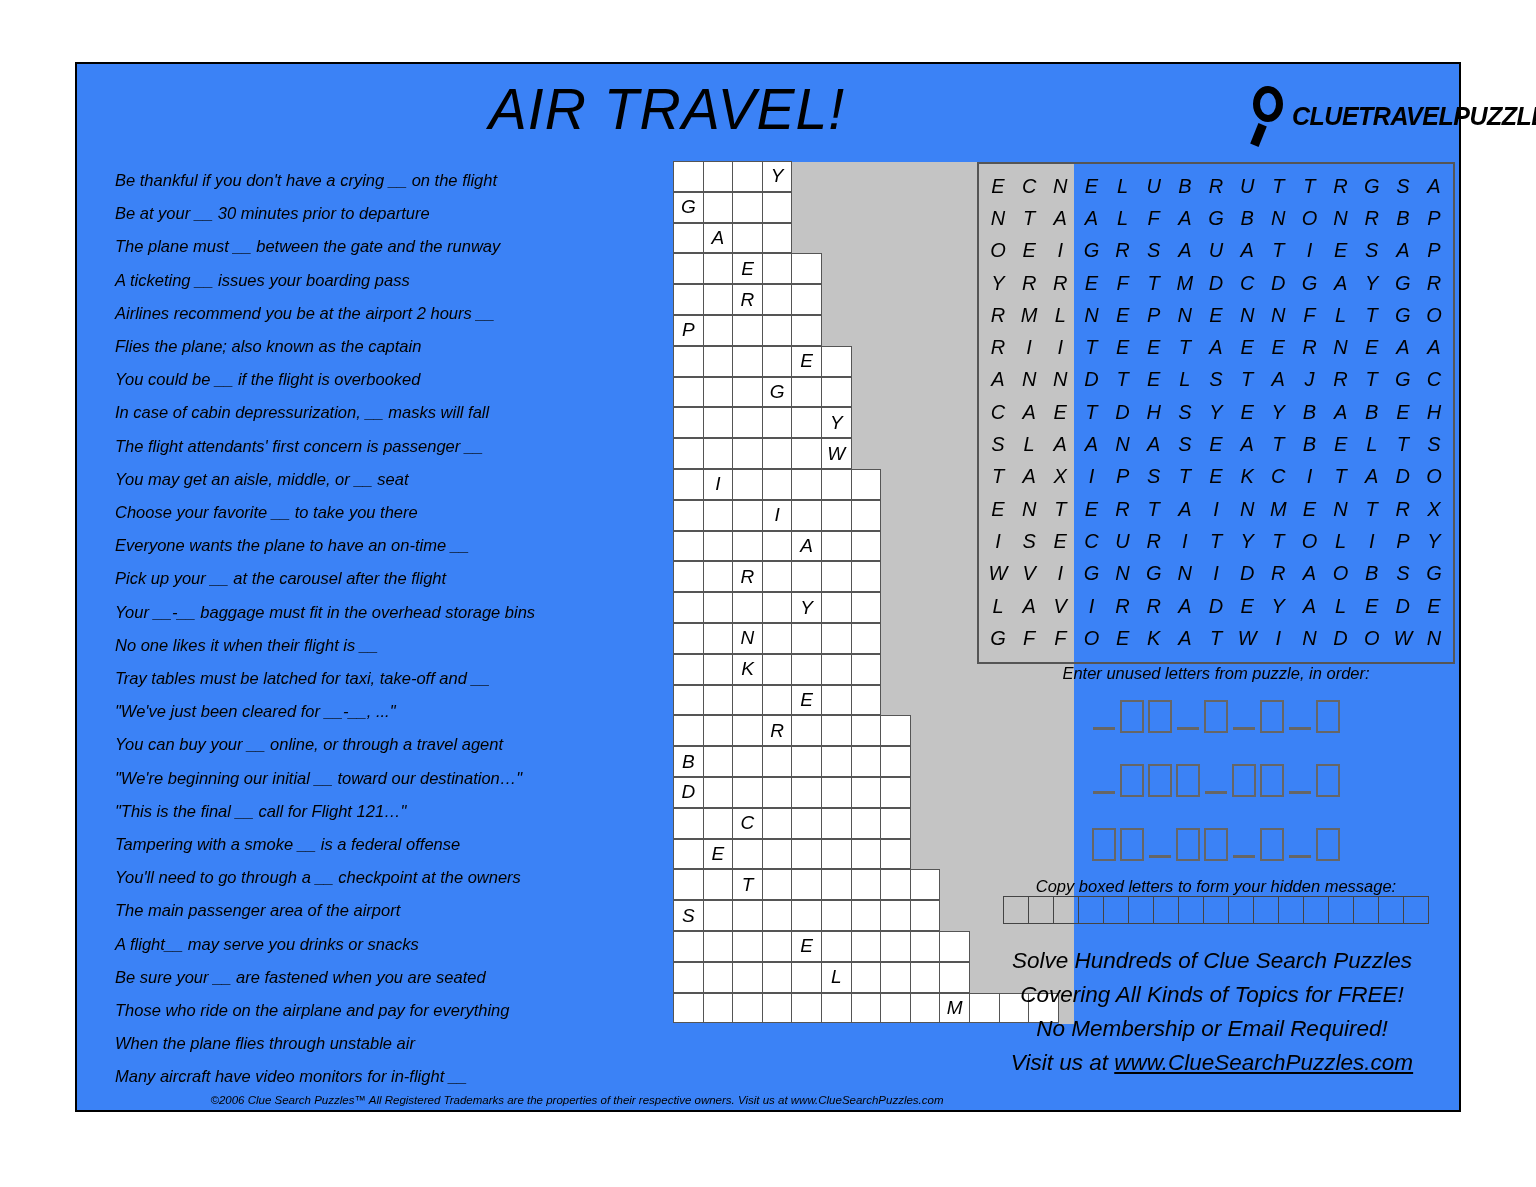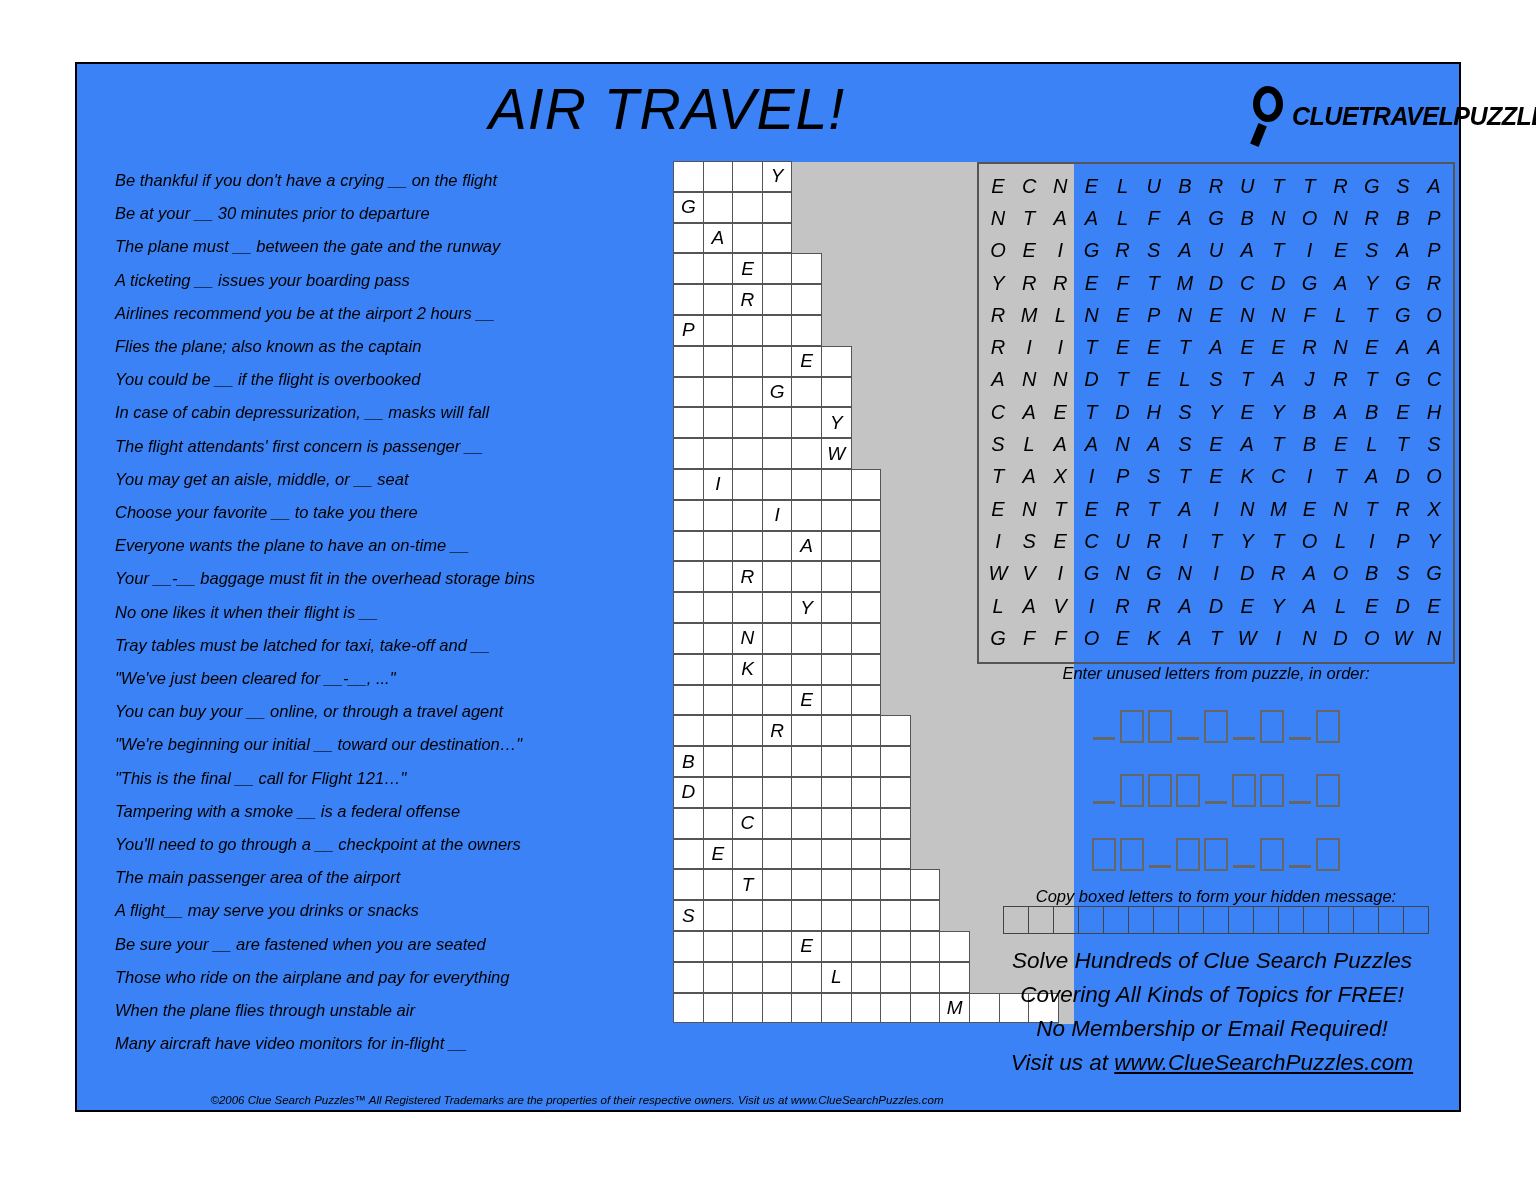--- a/index.html
+++ b/index.html
@@ -30,21 +30,21 @@
   .cw-cell{width:30.6px;height:30.8px;border:1px solid #555;margin-left:-1px;margin-top:-1px;box-sizing:border-box;background:#fff;display:flex;align-items:center;justify-content:center;font-size:19px;}
   .cw-shade{flex:1 1 auto;background:#c4c4c4;border-top:1px solid #c4c4c4;border-bottom:1px solid #c4c4c4;}
 
   
   .ws{position:absolute;left:900px;top:98px;width:478px;border:2px solid #555;box-sizing:border-box;padding:6px 4px 8px 4px;}
   .ws-row{display:flex;justify-content:space-between;height:32.3px;align-items:center;}
   .ws-cell{width:30px;text-align:center;font-size:20px;}
 
   
   .ans{position:absolute;left:900px;top:600px;width:478px;text-align:center;}
-  .ans-hdr{font-size:16.5px;margin-bottom:16px;}
+  .ans-hdr{font-size:16.5px;margin-bottom:6px;}
   .slot-row{display:flex;justify-content:center;align-items:flex-end;height:44px;margin-bottom:20px;}
   .slot-box{width:24px;height:33px;border:2px solid #666;box-sizing:border-box;margin:0 2px;}
   .slot-line{width:22px;height:3px;background:#666;margin:0 3px 3px 3px;}
   .msg-hdr{font-size:16.5px;margin-top:-4px;}
   .msg-row{display:flex;justify-content:center;}
   .msg-cell{width:26px;height:28px;border:1px solid #444;margin-left:-1px;box-sizing:border-box;}
 
   
   .promo{position:absolute;left:880px;top:880px;width:510px;text-align:center;font-size:22.5px;line-height:34px;}
   .promo a{color:#000;text-decoration:underline;}
@@ -97,20 +97,21 @@
       <div class="clue">The plane must __ between the gate and the runway</div>
       <div class="clue">A ticketing __ issues your boarding pass</div>
       <div class="clue">Airlines recommend you be at the airport 2 hours __</div>
       <div class="clue">Flies the plane; also known as the captain</div>
       <div class="clue">You could be __ if the flight is overbooked</div>
       <div class="clue">In case of cabin depressurization, __ masks will fall</div>
       <div class="clue">The flight attendants' first concern is passenger __</div>
       <div class="clue">You may get an aisle, middle, or __ seat</div>
       <div class="clue">Choose your favorite __ to take you there</div>
       <div class="clue">Everyone wants the plane to have an on-time __</div>
+      <div class="clue">Pick up your __ at the carousel after the flight</div>
       <div class="clue">Your __-__ baggage must fit in the overhead storage bins</div>
       <div class="clue">No one likes it when their flight is __</div>
       <div class="clue">Tray tables must be latched for taxi, take-off and __</div>
       <div class="clue">"We've just been cleared for __-__, ..."</div>
       <div class="clue">You can buy your __ online, or through a travel agent</div>
       <div class="clue">"We're beginning our initial __ toward our destination…"</div>
       <div class="clue">"This is the final __ call for Flight 121…"</div>
       <div class="clue">Tampering with a smoke __ is a federal offense</div>
       <div class="clue">You'll need to go through a __ checkpoint at the owners</div>
       <div class="clue">The main passenger area of the airport</div>

